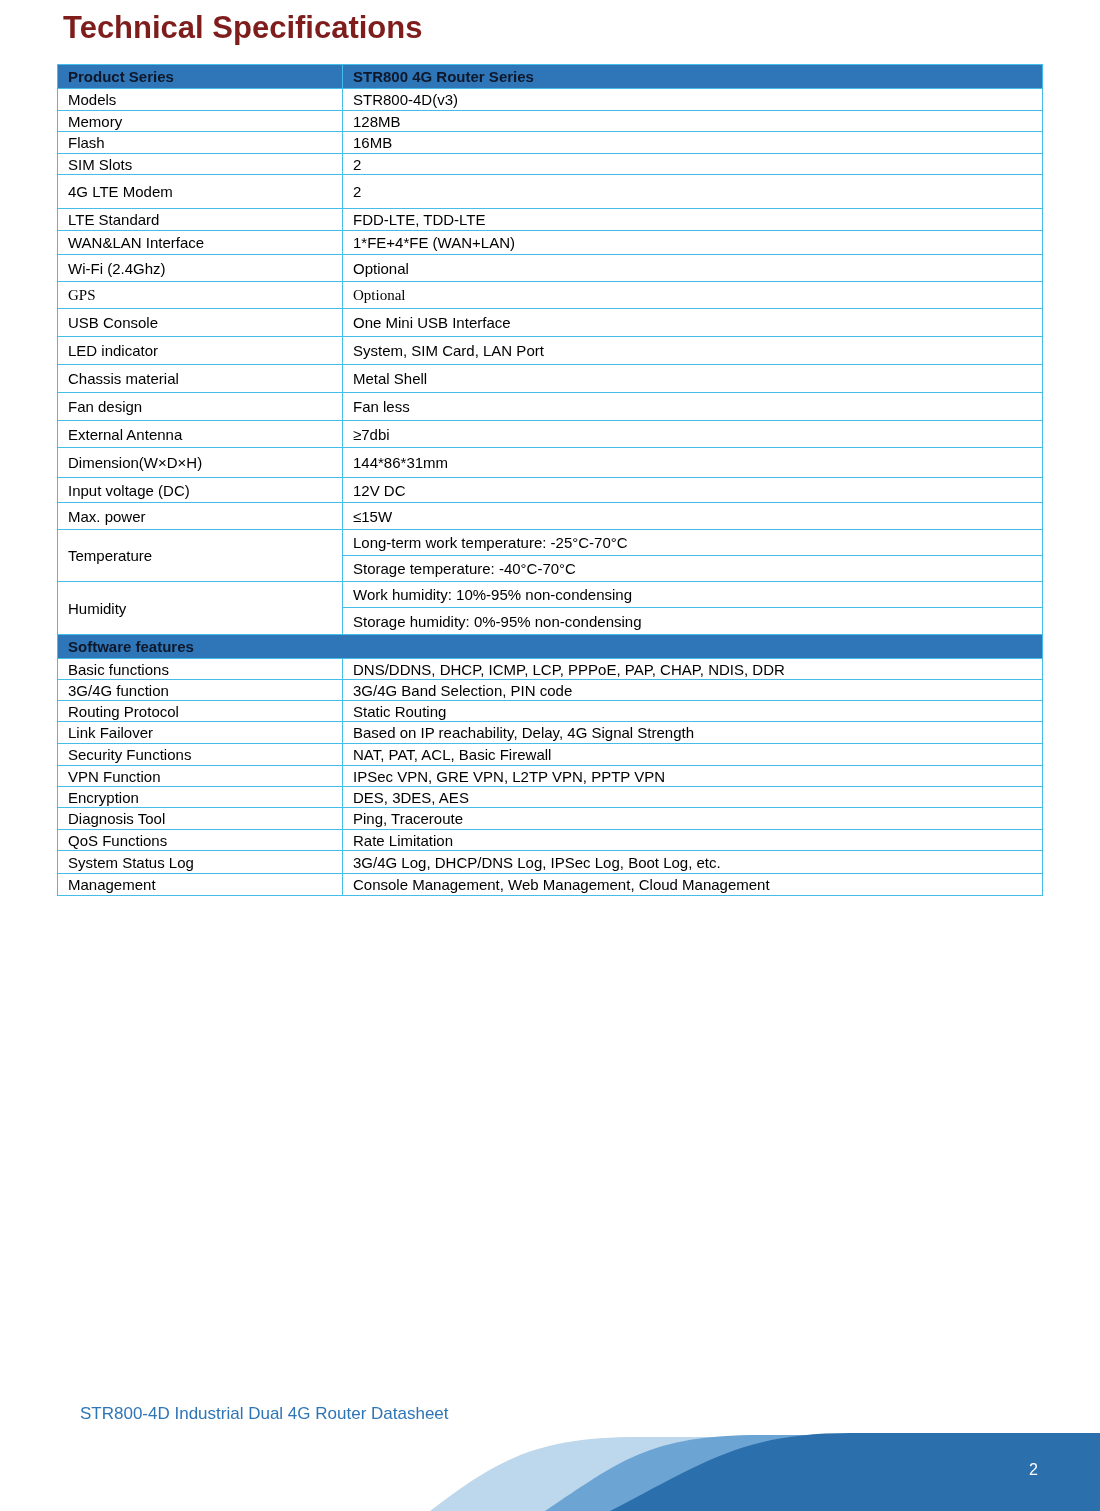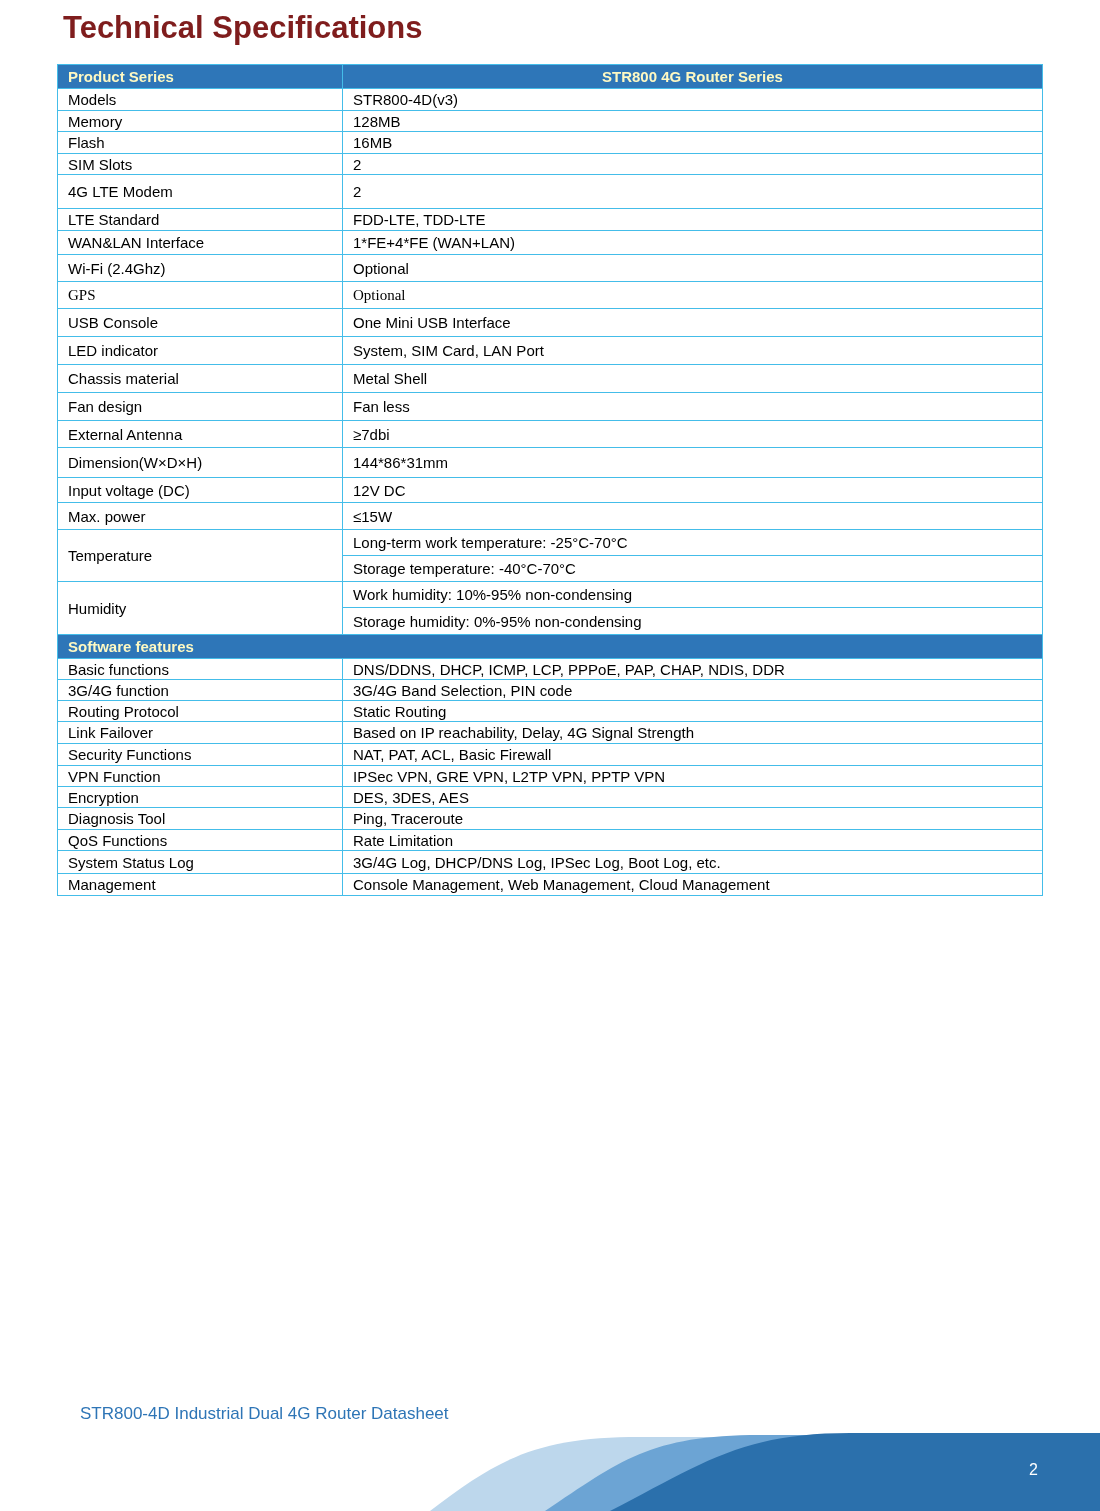--- a/index.html
+++ b/index.html
@@ -34,25 +34,25 @@
     padding: 0 10px;
     vertical-align: middle;
     color: #000000;
     font-weight: normal;
     text-align: left;
     overflow: hidden;
     white-space: nowrap;
   }
   .spec-table tr.section-header th {
     background: #2e76b8;
-    color: #fef9c3;
+    color: #0f172a;
     font-weight: bold;
     height: 24px;
   }
-  .spec-table tr.section-header th.header-right { text-align: center; }
+  .spec-table tr.section-header th.header-right { text-align: left; }
   .footer-text {
     position: absolute;
     left: 80px;
     top: 1404px;
     font-size: 17px;
     color: #2e75b6;
   }
   .footer-wave {
     position: absolute;
     left: 0;

